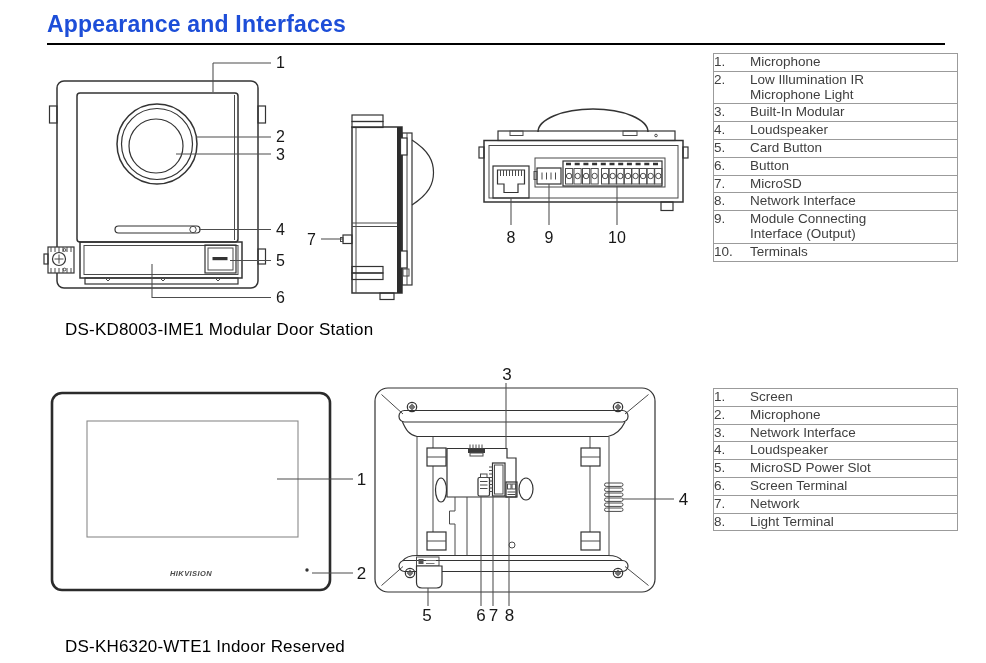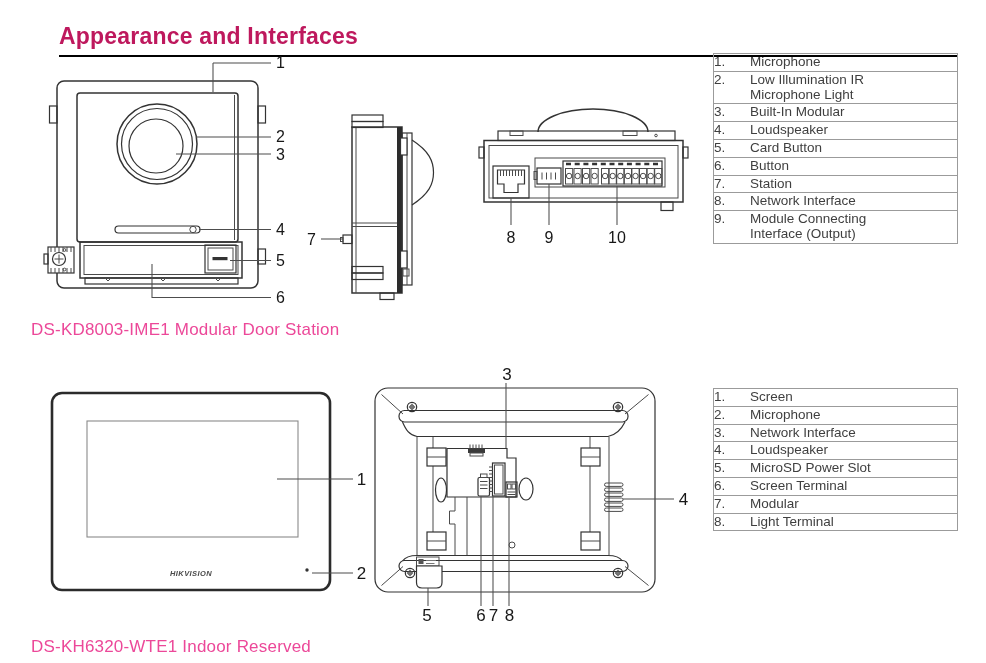--- a/index.html
+++ b/index.html
@@ -1,24 +1,24 @@
 <!DOCTYPE html>
 <html><head>
 <meta charset="utf-8">
 <style>
   html,body{margin:0;padding:0;background:#fff;}
   body{width:986px;height:663px;position:relative;font-family:"Liberation Sans",sans-serif;overflow:hidden;}
 
   .page-title{
-    position:absolute;left:47px;top:11px;margin:12px;width:898px;
-    font-size:23px;font-weight:700;color:#be185d;letter-spacing:.2px;
+    position:absolute;left:47px;top:11px;margin:0;width:898px;
+    font-size:23px;font-weight:700;color:#1d4ed8;letter-spacing:.2px;
     border-bottom:2.5px solid #000;padding-bottom:5px;
   }
 
-  .caption{position:absolute;left:31px;font-size:17px;color:#ec4899;letter-spacing:.2px;}
+  .caption{position:absolute;left:65px;font-size:17px;color:#000000;letter-spacing:.2px;}
 
   table.parts{
     position:absolute;left:713px;width:245px;border-collapse:collapse;
     font-size:13.5px;color:#3f3f3f;border:1px solid #9b9b9b;table-layout:fixed;
   }
   table.parts td{border:0;border-bottom:1px solid #9b9b9b;padding:1px 0;line-height:14.8px;vertical-align:top;}
   table.parts tr:last-child td{border-bottom:0;}
   td.n{width:36px;padding-left:8px;}
   td.t{white-space:pre-line;padding-right:2px;}
 
@@ -193,30 +193,34 @@
   <tr>
         <td class="n">5.</td>
         <td class="t">Card Button</td>
       </tr>
   <tr>
         <td class="n">6.</td>
         <td class="t">Button</td>
       </tr>
   <tr>
         <td class="n">7.</td>
-        <td class="t">Station</td>
+        <td class="t">MicroSD</td>
       </tr>
   <tr>
         <td class="n">8.</td>
         <td class="t">Network Interface</td>
       </tr>
   <tr>
         <td class="n">9.</td>
         <td class="t">Module Connecting
 Interface (Output)</td>
+      </tr>
+  <tr>
+        <td class="n">10.</td>
+        <td class="t">Terminals</td>
       </tr>
 </tbody>
   </table>
 
 <div class="caption" style="top:320px">DS-KD8003-IME1 Modular Door Station</div>
 
 <svg class="fig" style="left:40px;top:358px" width="660" height="278" viewBox="40 358 660 278">
   <defs>
     <g id="screw">
       <circle r="4.7" class="s"></circle>
@@ -336,21 +340,21 @@
   <tr>
         <td class="n">5.</td>
         <td class="t">MicroSD Power Slot</td>
       </tr>
   <tr>
         <td class="n">6.</td>
         <td class="t">Screen Terminal</td>
       </tr>
   <tr>
         <td class="n">7.</td>
-        <td class="t">Modular</td>
+        <td class="t">Network</td>
       </tr>
   <tr>
         <td class="n">8.</td>
         <td class="t">Light Terminal</td>
       </tr>
 </tbody>
   </table>
 
 <div class="caption" style="top:637px">DS-KH6320-WTE1 Indoor Reserved</div>
 

